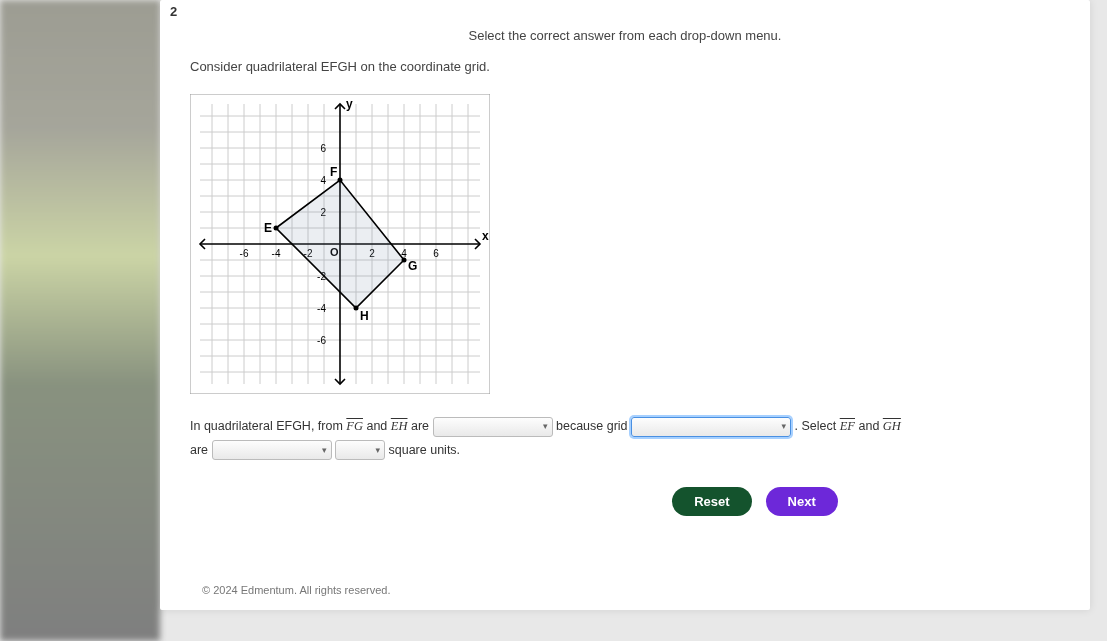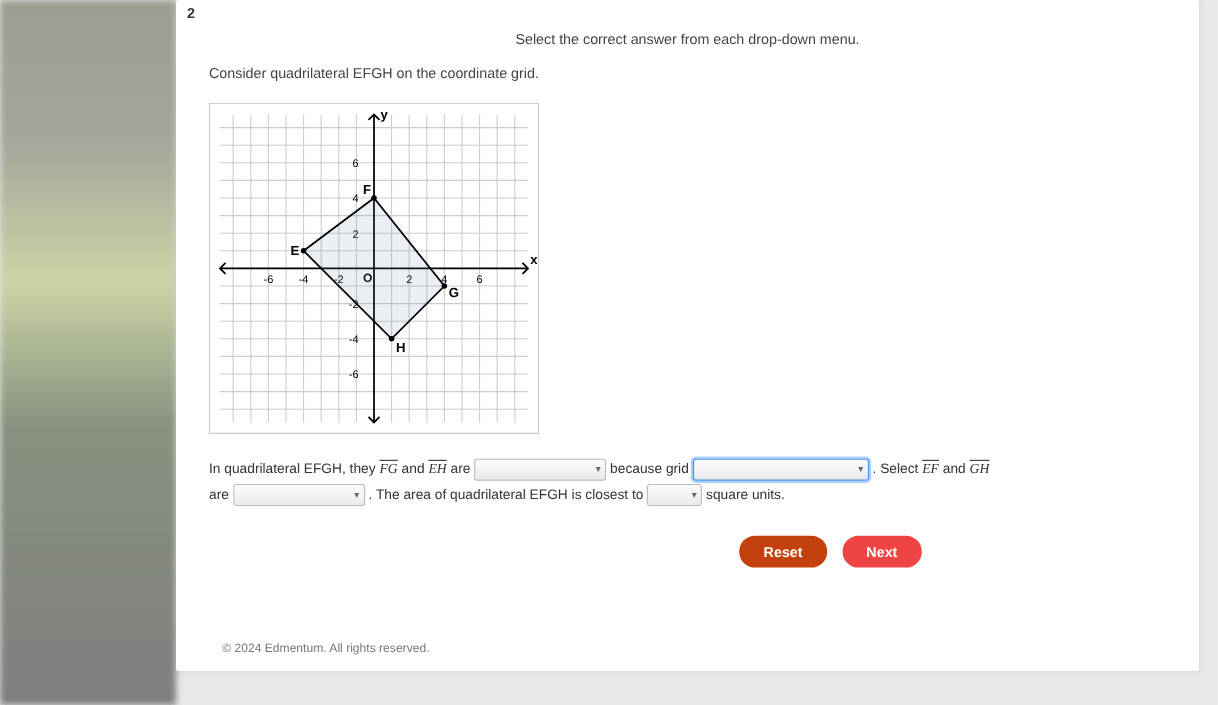--- a/index.html
+++ b/index.html
@@ -88,22 +88,22 @@
   }
   .btn {
     padding: 7px 22px;
     border: none;
     border-radius: 16px;
     color: #fff;
     font-weight: bold;
     font-size: 13px;
     cursor: pointer;
   }
-  .btn.reset { background: #c2410c; }
-  .btn.next  { background: #ef4444; }
+  .btn.reset { background: #14532d; }
+  .btn.next  { background: #6d28d9; }
   .footer {
     position: absolute;
     bottom: 14px;
     left: 42px;
     font-size: 11px;
     color: #777;
   }
   
   .bg-left {
     position: absolute;
@@ -205,42 +205,41 @@
             <circle cx="166" cy="214" r="2.5"></circle>
         </g>
         <text x="74" y="138" font-size="12" font-weight="bold">E</text>
         <text x="140" y="82" font-size="12" font-weight="bold">F</text>
         <text x="218" y="176" font-size="12" font-weight="bold">G</text>
         <text x="170" y="226" font-size="12" font-weight="bold">H</text>
       </svg>
     </div>
 
     <div class="answer-block">
-      <span>In quadrilateral EFGH, they </span>
+      <span>In quadrilateral EFGH, from </span>
       <span class="overline">FG</span>
       <span> and </span>
       <span class="overline">EH</span>
       <span> are </span>
       <span class="dd med">
           <span class="chev">▾</span>
         </span>
       <span> because grid </span>
       <span class="dd lg focus">
           <span class="chev">▾</span>
         </span>
       <span>. Select </span>
       <span class="overline">EF</span>
       <span> and </span>
       <span class="overline">GH</span>
       <br>
       <span> are </span>
       <span class="dd med">
           <span class="chev">▾</span>
         </span>
-      <span> . The area of quadrilateral EFGH is closest to </span>
       <span class="dd small">
           <span class="chev">▾</span>
         </span>
       <span> square units.</span>
     </div>
 
     <div class="btn-row">
       <button class="btn reset">Reset</button>
       <button class="btn next">Next</button>
     </div>

